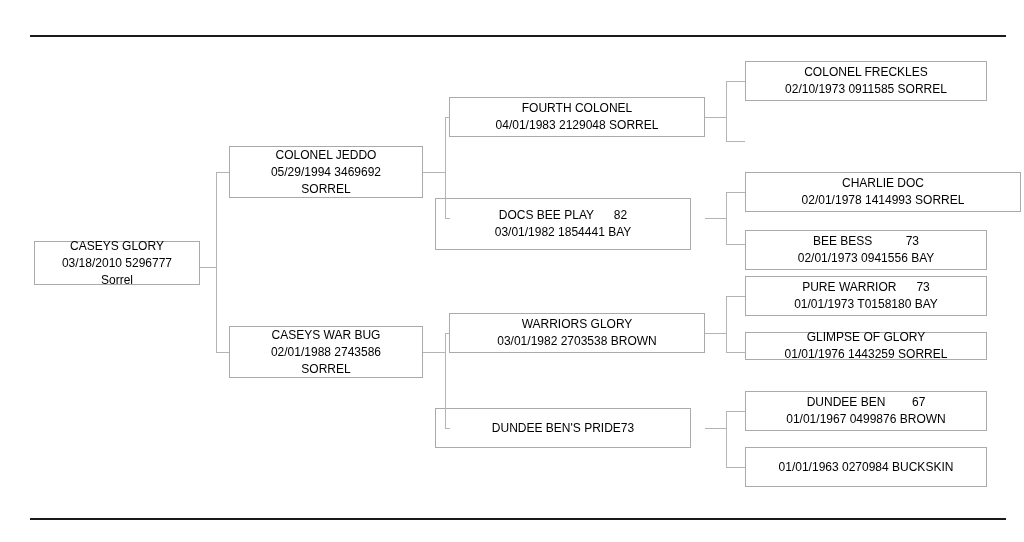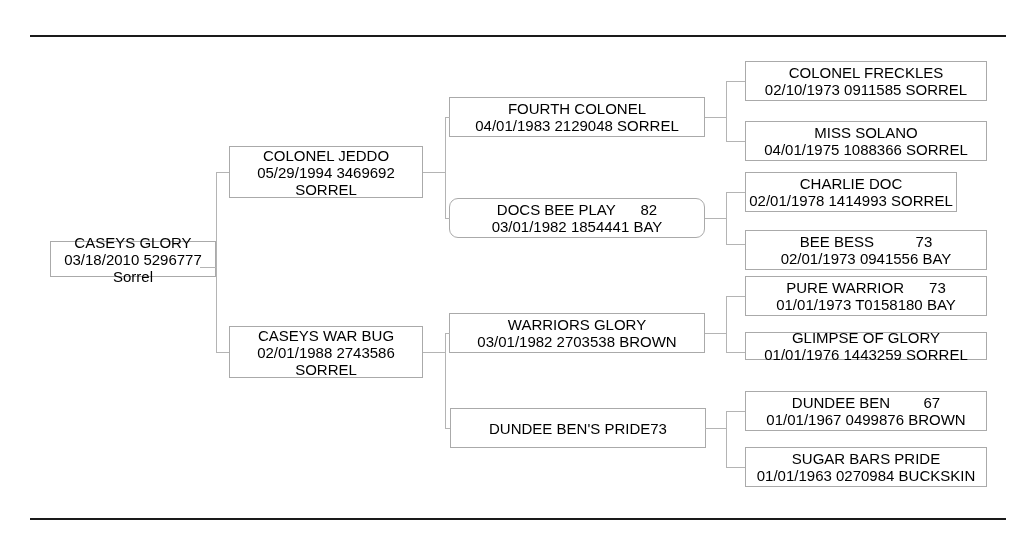--- a/index.html
+++ b/index.html
@@ -18,96 +18,91 @@
   }
   .rule{position:absolute;height:2px;background:var(--rule);}
   .pbox{
     position:absolute;box-sizing:border-box;
     border:1px solid var(--box_border);
     background:var(--background);
     display:flex;flex-direction:column;justify-content:center;align-items:center;
     text-align:center;
   }
   .pbox .nm,.pbox .dt,.pbox .cl{
-    font-size:15px;line-height:17px;white-space:pre;color:var(--text);
+    font-size:12px;line-height:17px;white-space:pre;color:var(--text);
   }
   .h{position:absolute;height:1px;background:var(--connector);}
   .v{position:absolute;width:1px;background:var(--connector);}
 </style>
 </head>
 <body>
 
 <div id="canvas">
 
   <div class="rule" style="left:30px;top:35px;width:976px;"></div>
   <div class="rule" style="left:30px;top:518px;width:976px;"></div>
 
-  <div class="pbox" style="left:50px;top:241px;width:166px;height:36px;">
+  <div class="pbox" style="left:34px;top:241px;width:166px;height:44px;">
     <div class="nm">CASEYS GLORY</div>
     <div class="dt">03/18/2010 5296777</div>
     <div class="cl">Sorrel</div>
   </div>
 
   <div class="pbox" style="left:229px;top:146px;width:194px;height:52px;">
     <div class="nm">COLONEL JEDDO</div>
     <div class="dt">05/29/1994 3469692</div>
     <div class="cl">SORREL</div>
   </div>
   <div class="pbox" style="left:229px;top:326px;width:194px;height:52px;">
     <div class="nm">CASEYS WAR BUG</div>
     <div class="dt">02/01/1988 2743586</div>
     <div class="cl">SORREL</div>
   </div>
 
   <div class="pbox" style="left:449px;top:97px;width:256px;height:40px;justify-content:center;">
     <div class="nm">FOURTH COLONEL</div>
     <div class="dt">04/01/1983 2129048 SORREL</div>
   </div>
-  <div class="pbox" style="left:449px;top:198px;width:256px;height:40px;border-radius:9px;">
+  <div class="pbox" style="left:435px;top:198px;width:256px;height:52px;">
     <div class="nm">DOCS BEE PLAY      82</div>
     <div class="dt">03/01/1982 1854441 BAY</div>
   </div>
   <div class="pbox" style="left:449px;top:313px;width:256px;height:40px;">
     <div class="nm">WARRIORS GLORY</div>
     <div class="dt">03/01/1982 2703538 BROWN</div>
   </div>
-  <div class="pbox" style="left:450px;top:408px;width:256px;height:40px;">
+  <div class="pbox" style="left:435px;top:408px;width:256px;height:40px;">
     <div class="nm">DUNDEE BEN'S PRIDE73</div>
   </div>
 
   <div class="pbox" style="left:745px;top:61px;width:242px;height:40px;">
     <div class="nm">COLONEL FRECKLES</div>
     <div class="dt">02/10/1973 0911585 SORREL</div>
   </div>
-  <div class="pbox" style="left:745px;top:121px;width:242px;height:40px;">
-    <div class="nm">MISS SOLANO</div>
-    <div class="dt">04/01/1975 1088366 SORREL</div>
-  </div>
-  <div class="pbox" style="left:745px;top:172px;width:212px;height:40px;">
+  <div class="pbox" style="left:745px;top:172px;width:276px;height:40px;">
     <div class="nm">CHARLIE DOC</div>
     <div class="dt">02/01/1978 1414993 SORREL</div>
   </div>
   <div class="pbox" style="left:745px;top:230px;width:242px;height:40px;">
     <div class="nm">BEE BESS          73</div>
     <div class="dt">02/01/1973 0941556 BAY</div>
   </div>
   <div class="pbox" style="left:745px;top:276px;width:242px;height:40px;">
     <div class="nm">PURE WARRIOR      73</div>
     <div class="dt">01/01/1973 T0158180 BAY</div>
   </div>
   <div class="pbox" style="left:745px;top:332px;width:242px;height:28px;">
     <div class="nm">GLIMPSE OF GLORY</div>
     <div class="dt">01/01/1976 1443259 SORREL</div>
   </div>
   <div class="pbox" style="left:745px;top:391px;width:242px;height:40px;">
     <div class="nm">DUNDEE BEN        67</div>
     <div class="dt">01/01/1967 0499876 BROWN</div>
   </div>
   <div class="pbox" style="left:745px;top:447px;width:242px;height:40px;">
-    <div class="nm">SUGAR BARS PRIDE</div>
     <div class="dt">01/01/1963 0270984 BUCKSKIN</div>
   </div>
 
   <div class="h" style="left:200px;top:267px;width:16px;"></div>
   <div class="v" style="left:216px;top:172px;height:181px;"></div>
   <div class="h" style="left:217px;top:172px;width:12px;"></div>
   <div class="h" style="left:217px;top:352px;width:12px;"></div>
 
   <div class="h" style="left:423px;top:172px;width:22px;"></div>
   <div class="v" style="left:445px;top:117px;height:102px;"></div>

